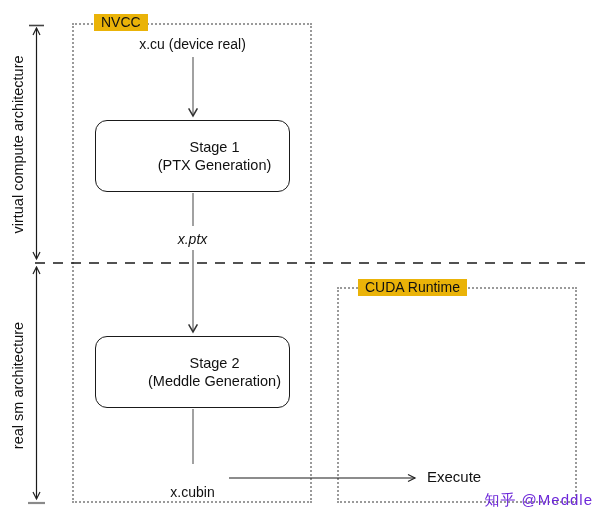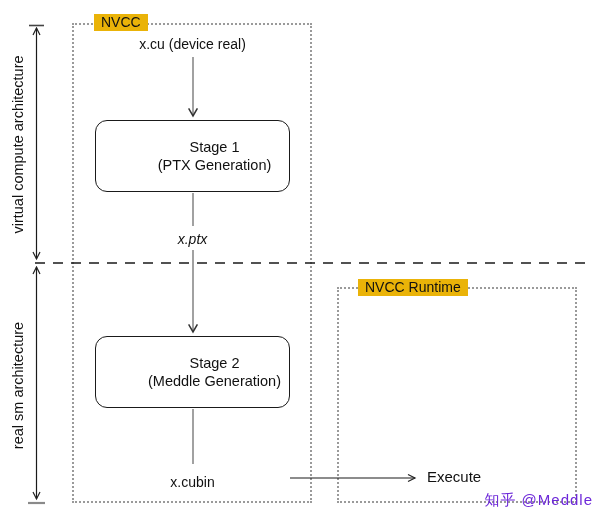--- a/index.html
+++ b/index.html
@@ -66,21 +66,21 @@
     text-align: center;
     font-size: 14px;
     line-height: 16px;
     color: #111111;
     background: #ffffff;
     z-index: 3;
     white-space: nowrap;
   }
   .xcu-label    { top: 36px; }
   .xptx-label   { top: 231px; font-style: italic; }
-  .xcubin-label { top: 474px; }
+  .xcubin-label { top: 484px; }
   .execute-label {
     position: absolute;
     left: 427px;
     top: 468px;
     font-size: 15px;
     line-height: 17px;
     color: #111111;
     white-space: nowrap;
     z-index: 3;
   }
@@ -142,21 +142,21 @@
 
     <line x1="193" y1="57" x2="193" y2="116" stroke="#8a8a8a" stroke-width="1.6" marker-end="url(#vArrow)"></line>
     <line x1="193" y1="193" x2="193" y2="226" stroke="#8a8a8a" stroke-width="1.6"></line>
     <line x1="193" y1="250" x2="193" y2="332" stroke="#8a8a8a" stroke-width="1.6" marker-end="url(#vArrow)"></line>
     <line x1="193" y1="409" x2="193" y2="464" stroke="#8a8a8a" stroke-width="1.6"></line>
 
     <line x1="229" y1="478" x2="415" y2="478" stroke="#1a1a1a" stroke-width="1.1" marker-end="url(#vArrowThin)"></line>
   </svg>
 
   <span class="box-label nvcc-label">NVCC</span>
-  <span class="box-label cuda-label">NVCC Runtime</span>
+  <span class="box-label cuda-label">CUDA Runtime</span>
 
   <div class="axis-label axis-virtual">virtual compute architecture</div>
   <div class="axis-label axis-real">real sm architecture</div>
 
   <div class="flow-label xcu-label">x.cu (device real)</div>
 
   <div class="stage-box stage1">
     <div class="stage-title">Stage 1</div>
     <div class="stage-subtitle">(PTX Generation)</div>
   </div>

